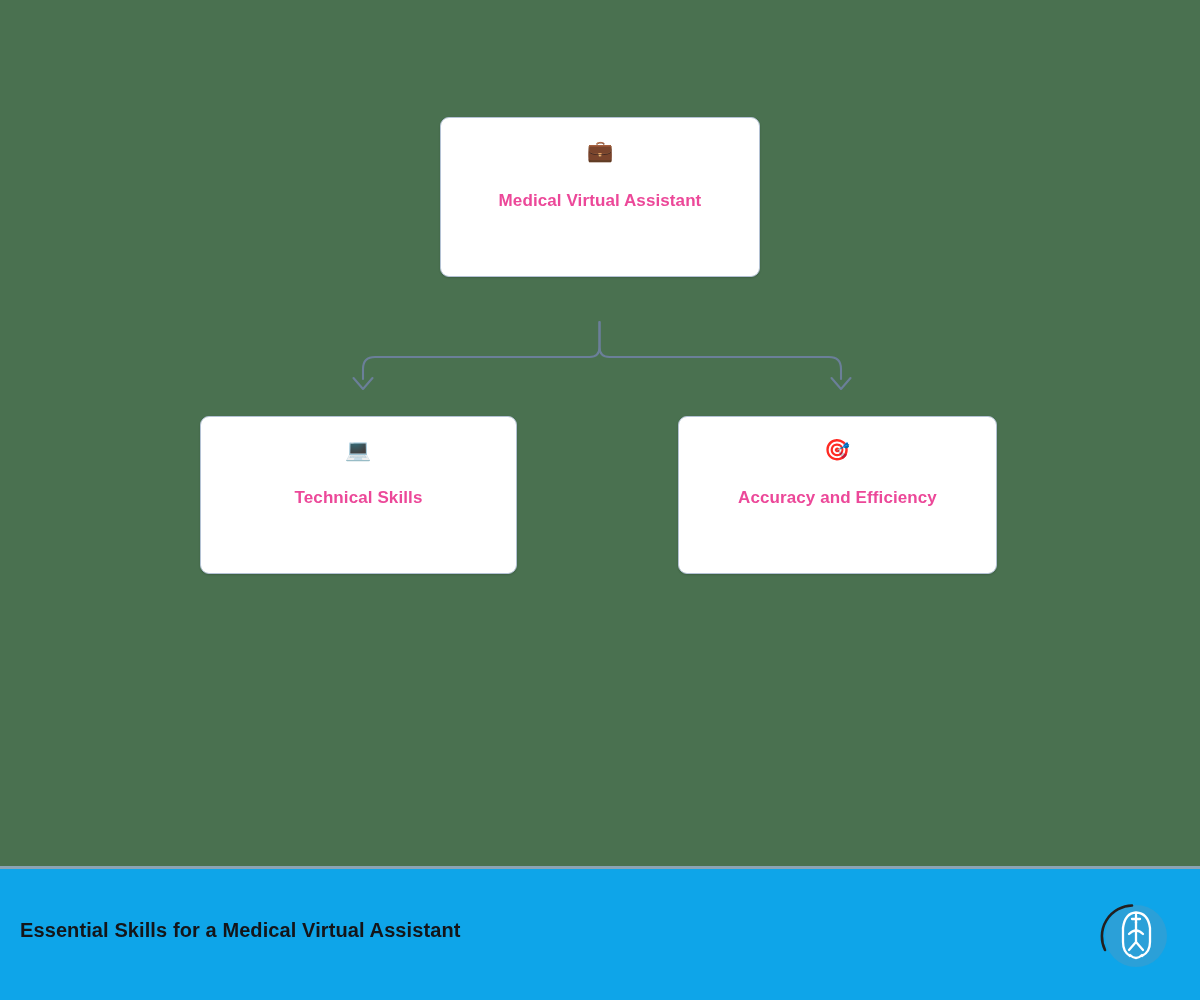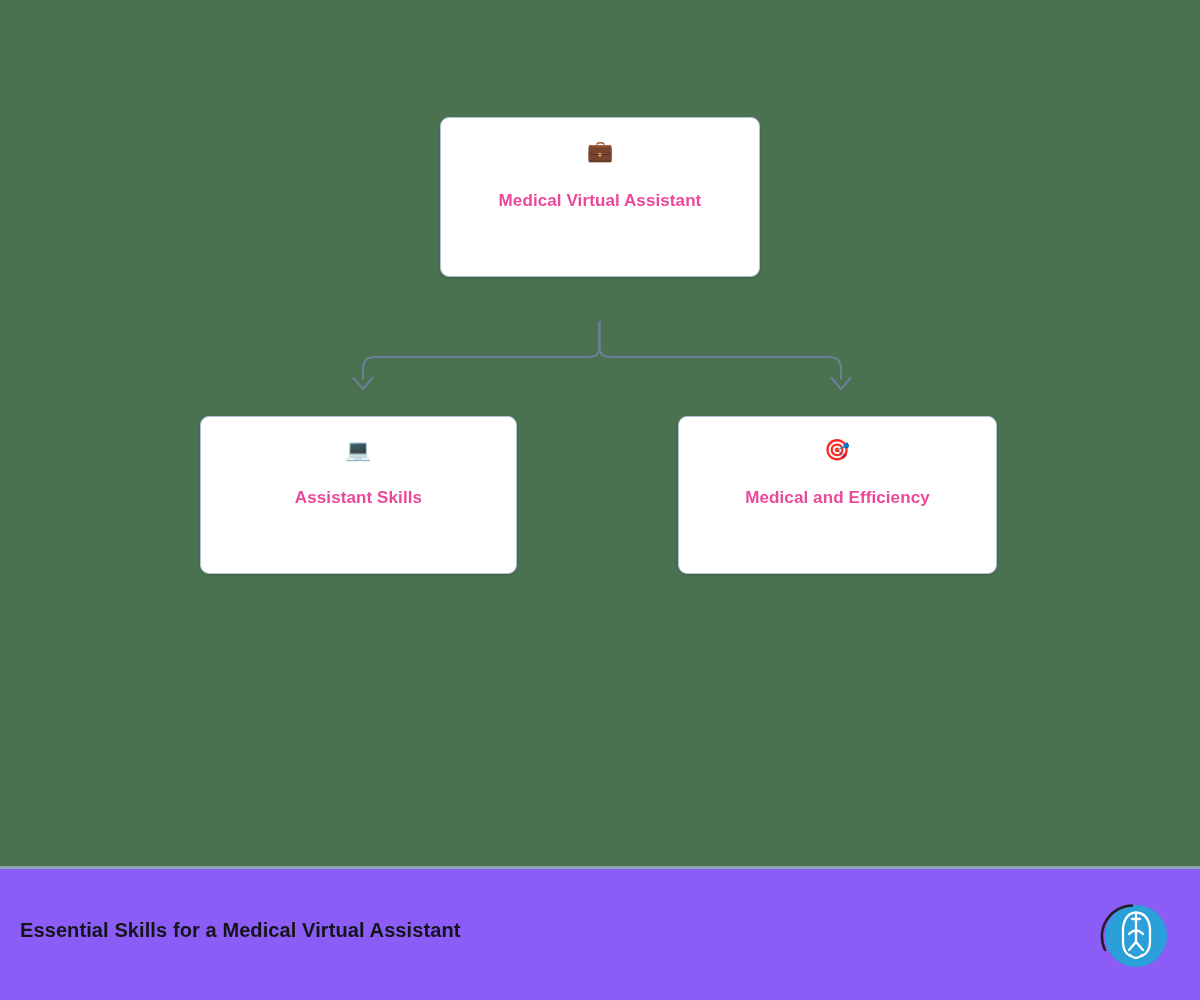--- a/index.html
+++ b/index.html
@@ -96,21 +96,21 @@
     margin-top: 29px;
   }
 
   
   #footer {
     position: absolute;
     left: 0;
     top: 866px;
     width: 1200px;
     height: 134px;
-    background: #8b5cf6;
+    background: #0ea5e9;
     border-top: 3px solid #8ba3b5;
     box-sizing: border-box;
   }
 
   #footer-title {
     position: absolute;
     left: 20px;
     top: 50px;
     font-size: 20px;
     font-weight: bold;
@@ -142,26 +142,26 @@
       <path d="M 831.5 378 L 841 389 L 850.5 378" fill="none" stroke="#6b7f99" stroke-width="2.1" stroke-linecap="round" stroke-linejoin="round"></path>
     </svg>
 
     <div class="node node-root">
       <div class="node-icon">💼</div>
       <div class="node-label">Medical Virtual Assistant</div>
     </div>
 
     <div class="node node-left">
       <div class="node-icon">💻</div>
-      <div class="node-label">Assistant Skills</div>
+      <div class="node-label">Technical Skills</div>
     </div>
 
     <div class="node node-right">
       <div class="node-icon">🎯</div>
-      <div class="node-label">Medical and Efficiency</div>
+      <div class="node-label">Accuracy and Efficiency</div>
     </div>
 
   </div>
 
   <div id="footer">
     <div id="footer-title">Essential Skills for a Medical Virtual Assistant</div>
   </div>
 
   <svg id="footer-logo" viewBox="0 0 76 76" width="76" height="76">
     <circle cx="40" cy="38" r="31" fill="#2ba0d8"></circle>

